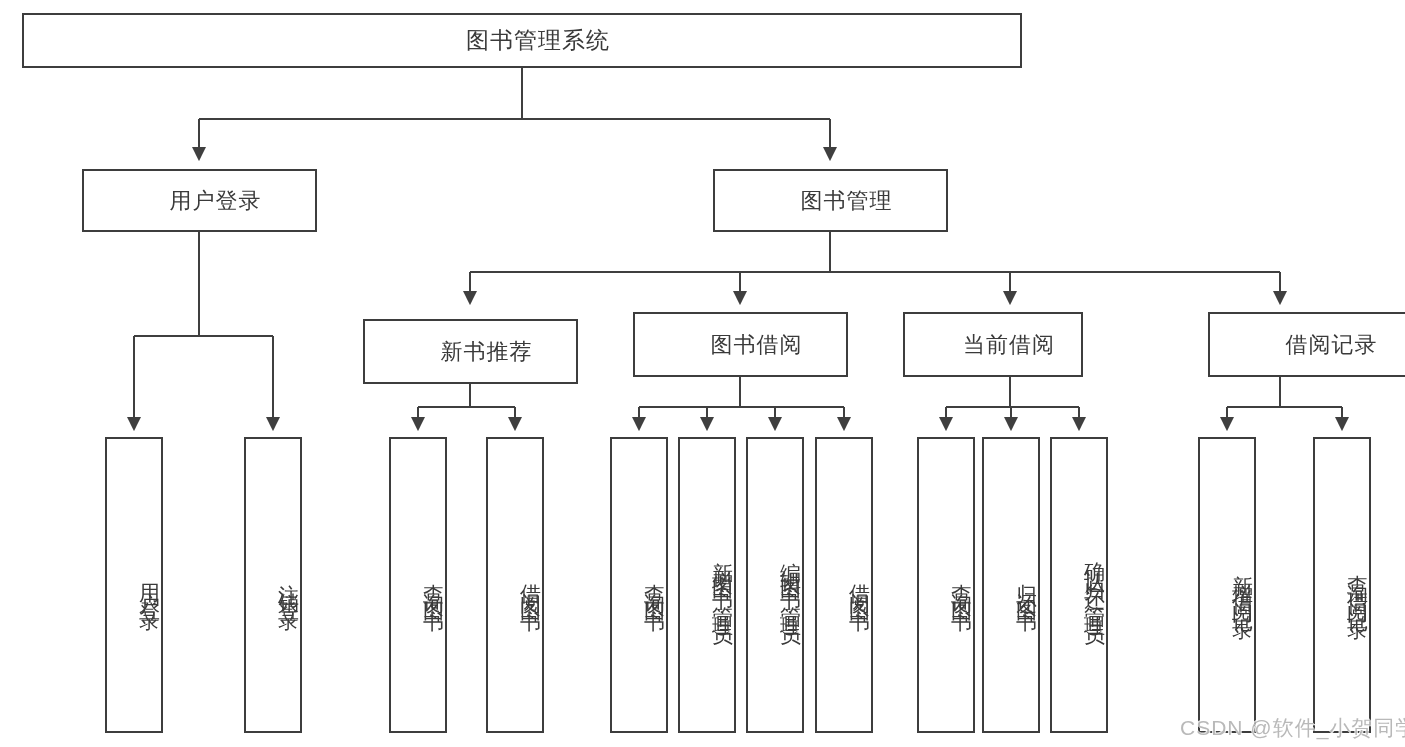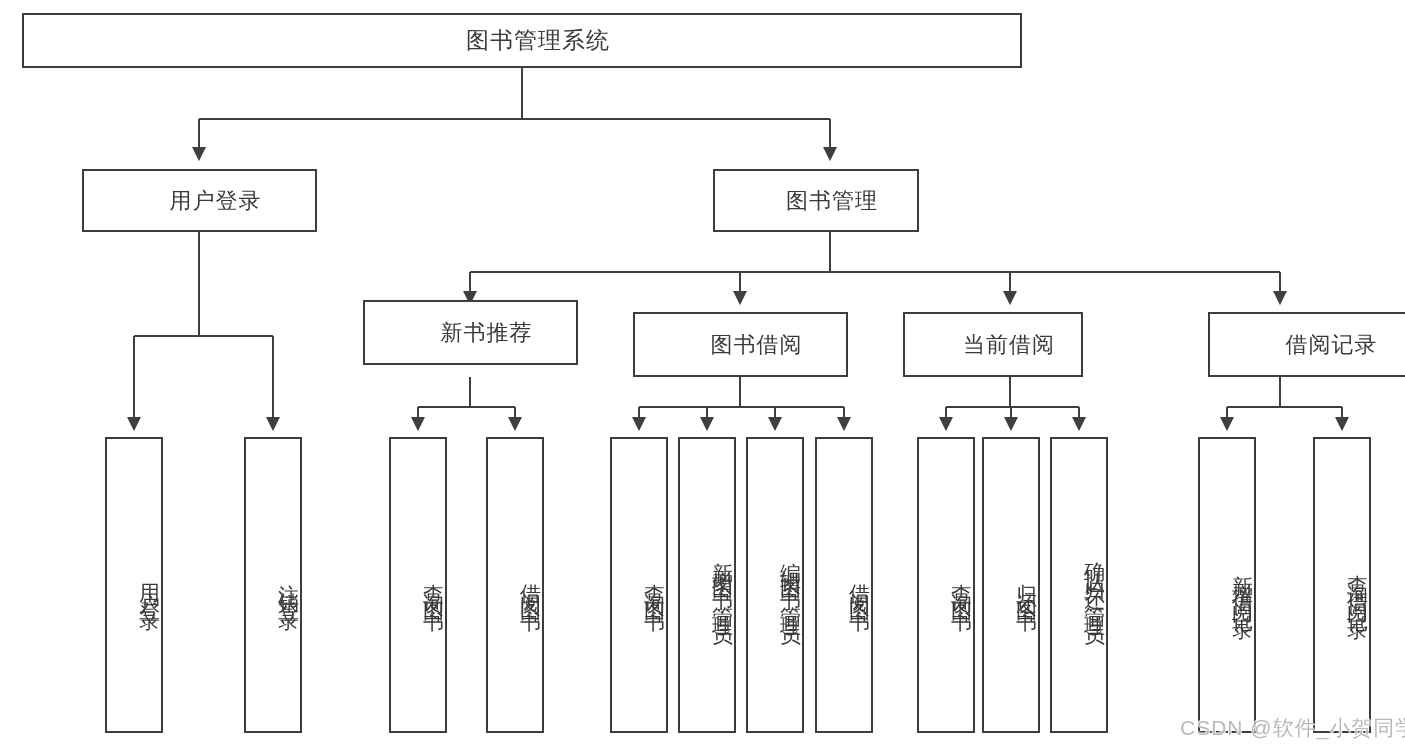--- a/index.html
+++ b/index.html
@@ -97,25 +97,25 @@
     </g>
   </svg>
 
   <div class="node h root" style="left:22px; top:13px; width:1000px; height:55px;">
     <span>图书管理系统</span>
   </div>
 
   <div class="node h" style="left:82px; top:169px; width:235px; height:63px;">
     <span>用户登录</span>
   </div>
-  <div class="node h" style="left:713px; top:169px; width:206px; height:63px;">
+  <div class="node h" style="left:713px; top:169px; width:235px; height:63px;">
     <span>图书管理</span>
   </div>
 
-  <div class="node h" style="left:363px; top:300px; width:215px; height:65px;text-align:right;">
+  <div class="node h" style="left:363px; top:319px; width:215px; height:65px;text-align:right;">
     <span>新书推荐</span>
   </div>
   <div class="node h" style="left:633px; top:312px; width:215px; height:65px;">
     <span>图书借阅</span>
   </div>
   <div class="node h" style="left:903px; top:312px; width:180px; height:65px;">
     <span>当前借阅</span>
   </div>
   <div class="node h" style="left:1172px; top:312px; width:215px; height:65px;margin-left:36px;">
     <span>借阅记录</span>

